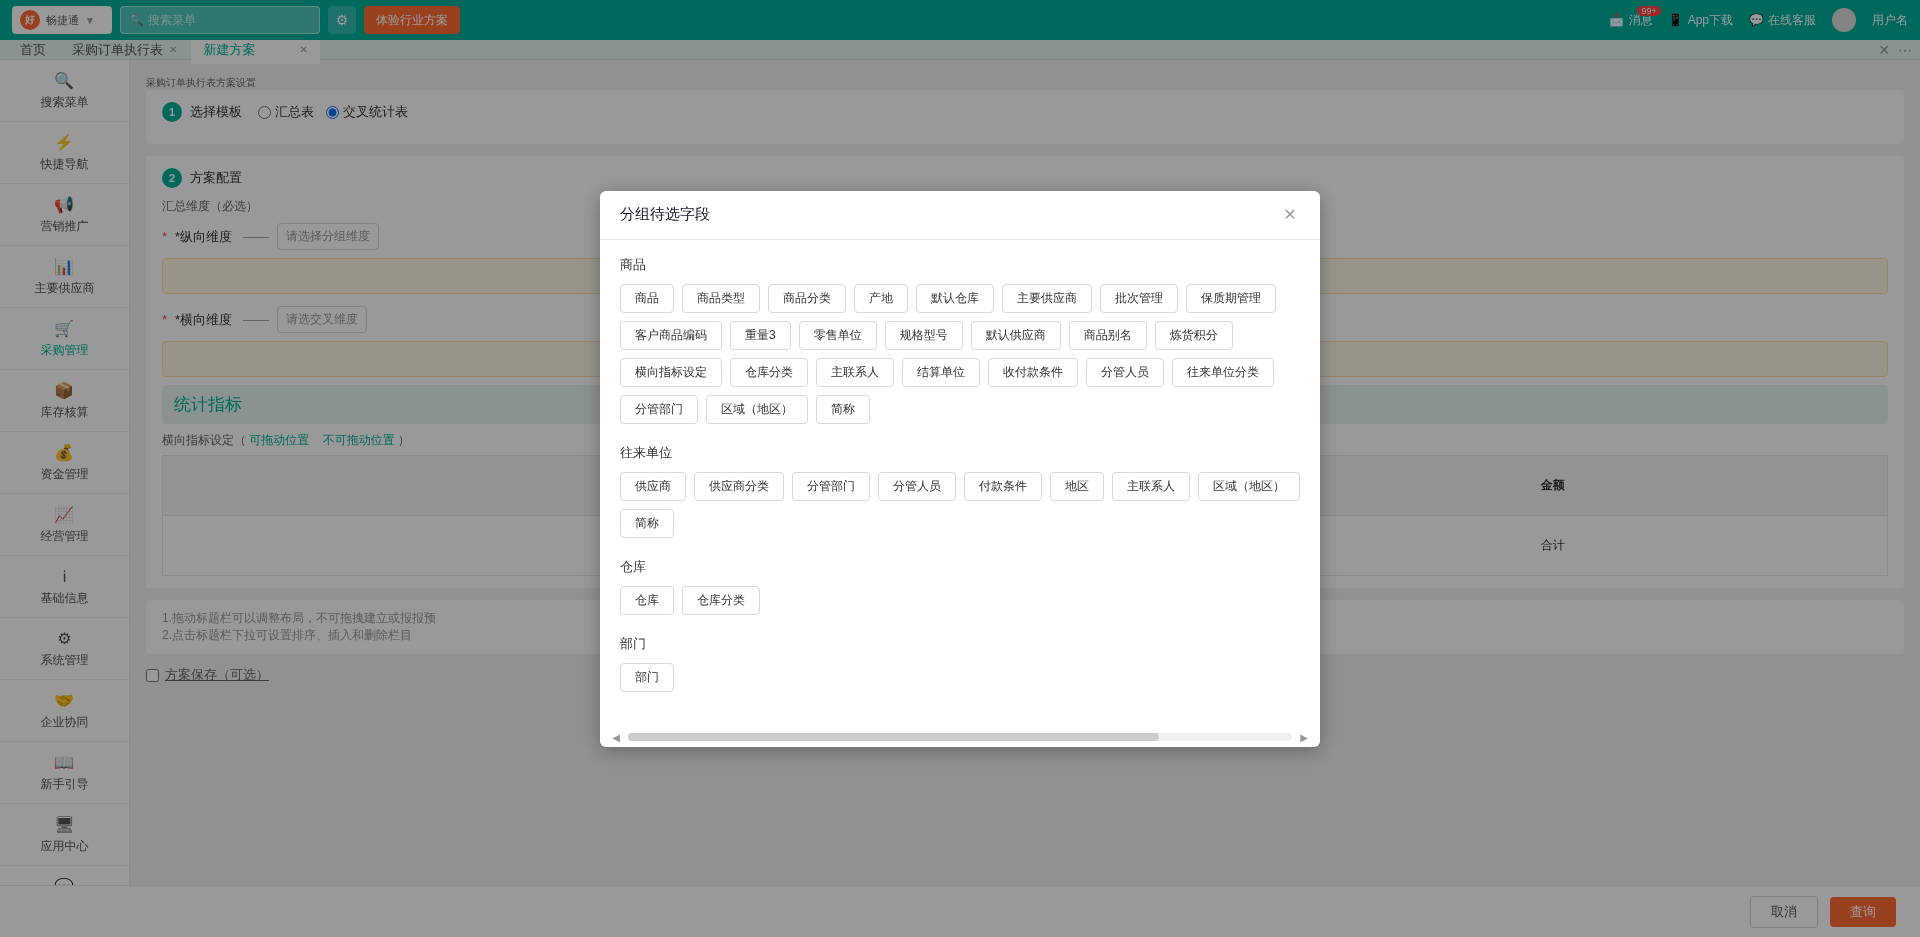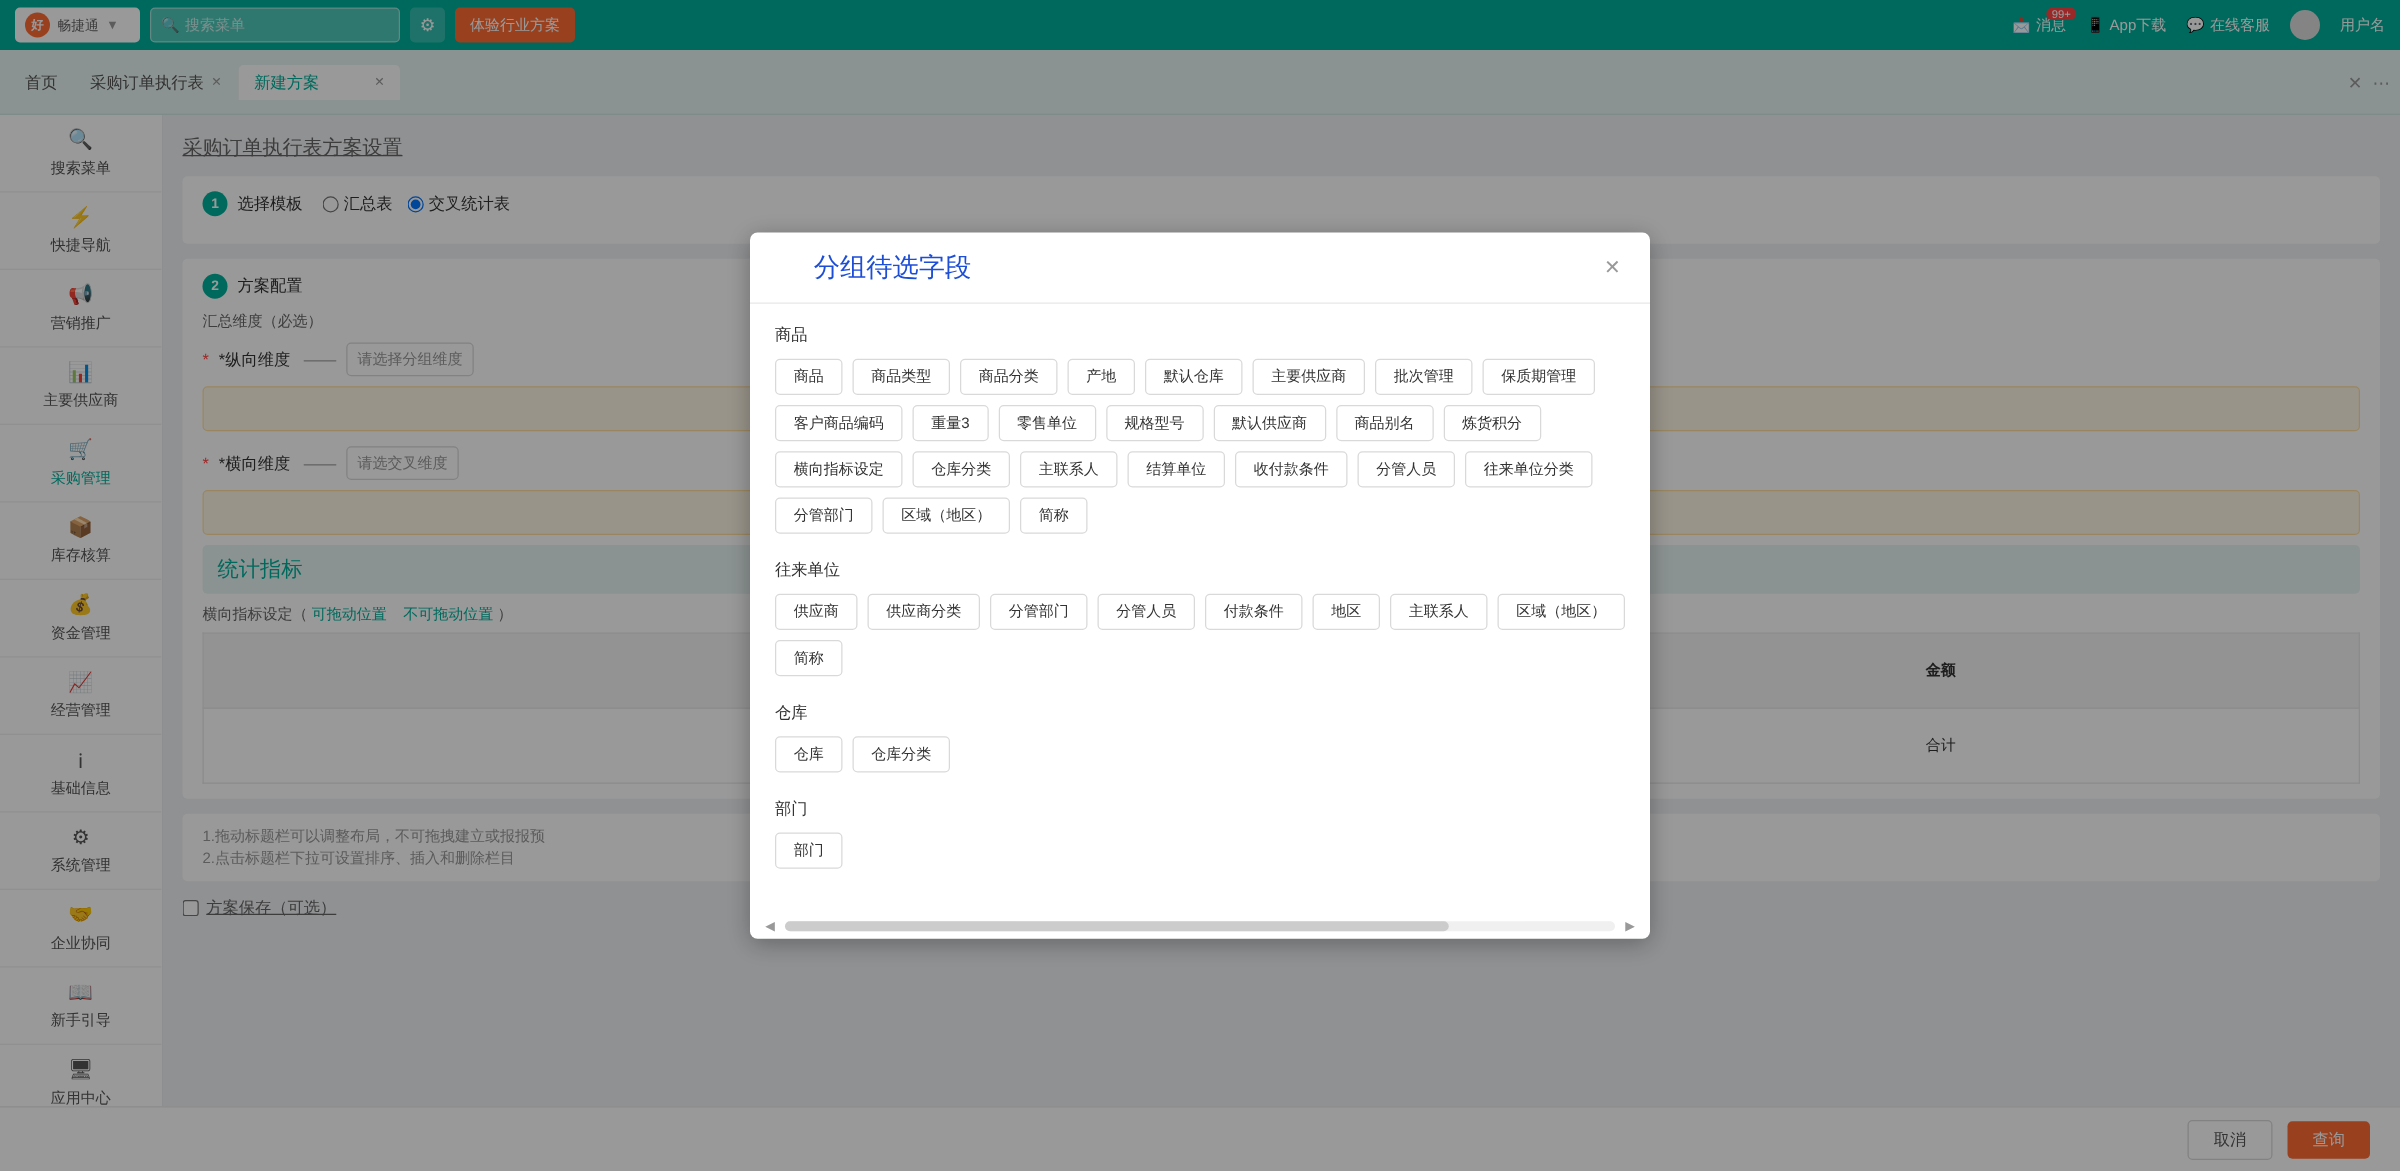--- a/index.html
+++ b/index.html
@@ -105,21 +105,21 @@
     }
     .avatar {
       width: 24px; height: 24px;
       background: #ddd;
       border-radius: 50%;
       cursor: pointer;
     }
 
     
     .tab-bar {
-      height: 52px;
+      height: 20px;
       background: #e8f5f3;
       display: flex;
       align-items: center;
       padding: 0 8px;
       gap: 2px;
       border-bottom: 1px solid #d0e8e4;
     }
     .tab {
       height: 28px;
       padding: 0 12px;
@@ -180,24 +180,22 @@
     
     .content-area {
       flex: 1;
       padding: 16px;
       overflow-y: auto;
       position: relative;
     }
 
     
     .page-title {
-      font-size: 16px;
+      font-size: 10px;
       color: #666;
-      margin-bottom: 12px;
-      text-decoration: underline;
     }
 
     
     .step-section {
       background: white;
       border-radius: 4px;
       margin-bottom: 12px;
       padding: 12px 16px;
     }
     .step-header {
@@ -336,21 +334,21 @@
       z-index: 1001;
       box-shadow: 0 4px 20px rgba(0,0,0,0.3);
     }
     .modal-header {
       display: flex;
       align-items: center;
       justify-content: space-between;
       padding: 14px 20px;
       border-bottom: 1px solid #e8e8e8;
     }
-    .modal-title { font-size: 21px; font-weight: 500; color: #1d4ed8; margin-left: 31px; }
+    .modal-title { font-size: 15px; font-weight: 500; color: #0f172a; }
     .modal-close {
       cursor: pointer;
       color: #999;
       font-size: 16px;
       width: 20px; height: 20px;
       display: flex; align-items: center; justify-content: center;
     }
 
     .modal-body {
       flex: 1;

